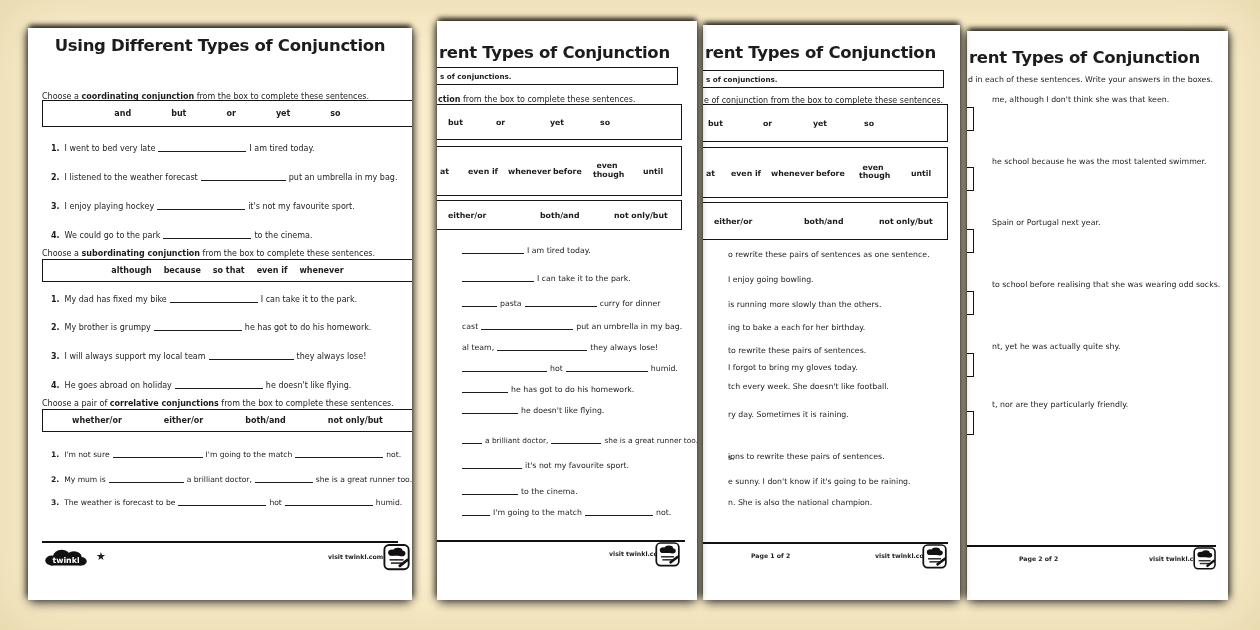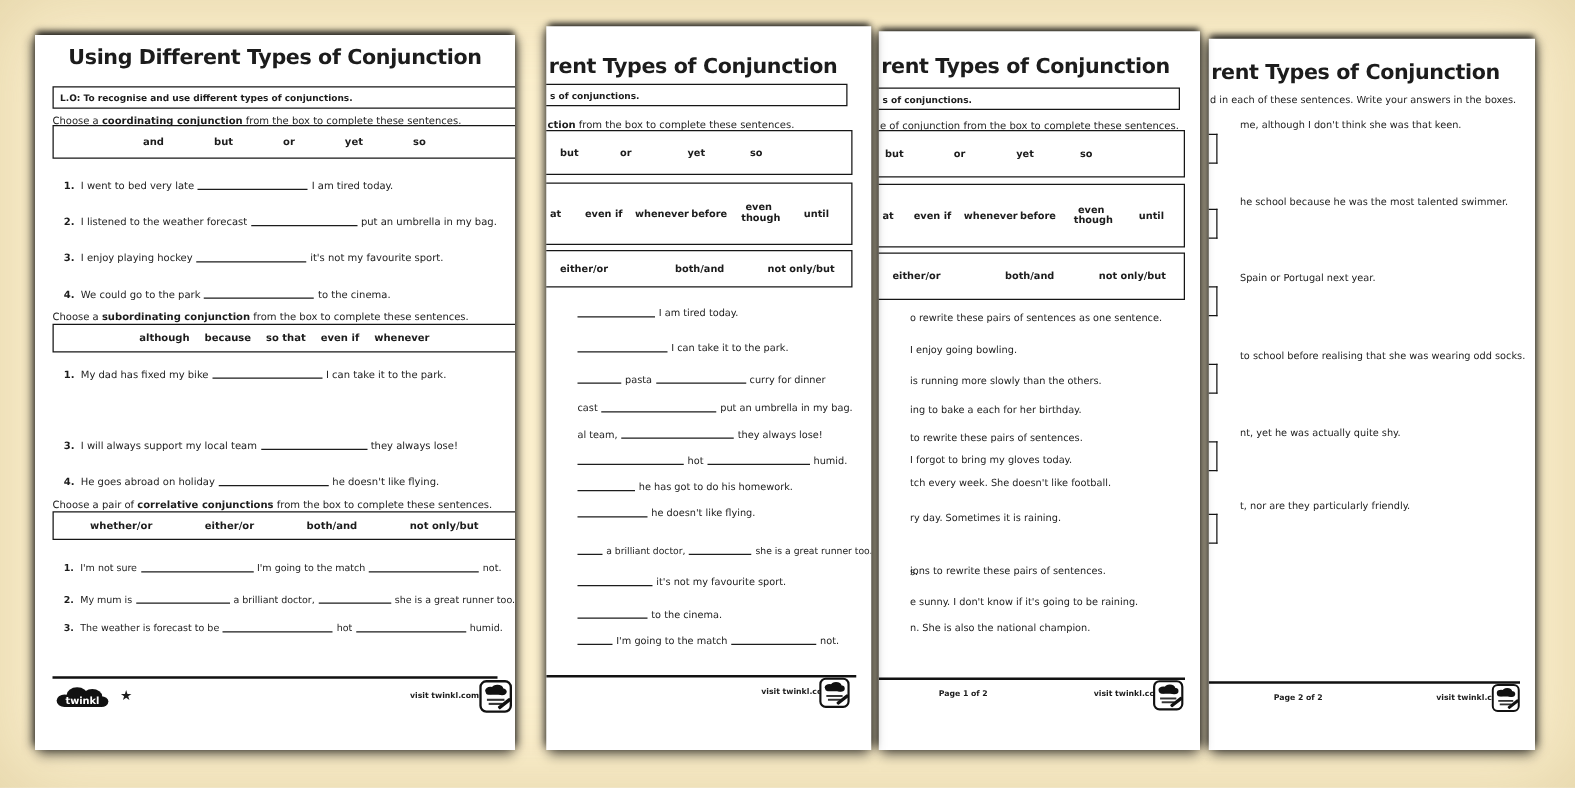--- a/index.html
+++ b/index.html
@@ -39,23 +39,20 @@
   .badge{position:absolute;}
   .ansbox{position:absolute;left:-2px;width:9px;height:24px;border:1.4px solid #161616;border-left:none;box-sizing:border-box;}
 </style>
 </head>
 <body>
 
 <div class="stage">
 
   <div class="page p1 pl1">
     <div class="ttl">Using Different Types of Conjunction</div>
-    <div class="lobox" style="left:14px;top:41px;width:371px;height:18px">
-      <span class="lot">L.O: To recognise and use different types of conjunctions.</span>
-    </div>
     <div class="instr" style="left:14px;top:64px"><span>Choose a </span><b>coordinating conjunction</b><span> from the box to complete these sentences.</span></div>
     <div class="wbox" style="left:14px;top:72px;width:371px;height:27px;gap:40px">
       <span>and</span>
       <span>but</span>
       <span>or</span>
       <span>yet</span>
       <span>so</span>
     </div>
     <div class="line" style="top:115px"><span class="num">1.</span><span>I went to bed very late</span><span class="bl" style="width:88px"></span><span>I am tired today.</span></div>
     <div class="line" style="top:144px"><span class="num">2.</span><span>I listened to the weather forecast</span><span class="bl" style="width:85px"></span><span>put an umbrella in my bag.</span></div>
@@ -63,20 +60,21 @@
     <div class="line" style="top:202px"><span class="num">4.</span><span>We could go to the park</span><span class="bl" style="width:88px"></span><span>to the cinema.</span></div>
     <div class="instr" style="left:14px;top:221px"><span>Choose a </span><b>subordinating conjunction</b><span> from the box to complete these sentences.</span></div>
     <div class="wbox" style="left:14px;top:231px;width:371px;height:23px;gap:12px">
       <span>although</span>
       <span>because</span>
       <span>so that</span>
       <span>even if</span>
       <span>whenever</span>
     </div>
     <div class="line" style="top:266px"><span class="num">1.</span><span>My dad has fixed my bike</span><span class="bl" style="width:88px"></span><span>I can take it to the park.</span></div>
+    <div class="line" style="top:294px"><span class="num">2.</span><span>My brother is grumpy</span><span class="bl" style="width:88px"></span><span>he has got to do his homework.</span></div>
     <div class="line" style="top:323px"><span class="num">3.</span><span>I will always support my local team</span><span class="bl" style="width:85px"></span><span>they always lose!</span></div>
     <div class="line" style="top:352px"><span class="num">4.</span><span>He goes abroad on holiday</span><span class="bl" style="width:88px"></span><span>he doesn't like flying.</span></div>
     <div class="instr" style="left:14px;top:371px"><span>Choose a pair of </span><b>correlative conjunctions</b><span> from the box to complete these sentences.</span></div>
     <div class="wbox" style="left:14px;top:381px;width:371px;height:23px;gap:42px">
       <span>whether/or</span>
       <span>either/or</span>
       <span>both/and</span>
       <span>not only/but</span>
     </div>
     <div class="line" style="top:421px;font-size:7.6px"><span class="num">1.</span><span>I'm not sure</span><span class="bl" style="width:90px"></span><span>I'm going to the match</span><span class="bl" style="width:88px"></span><span>not.</span></div>

